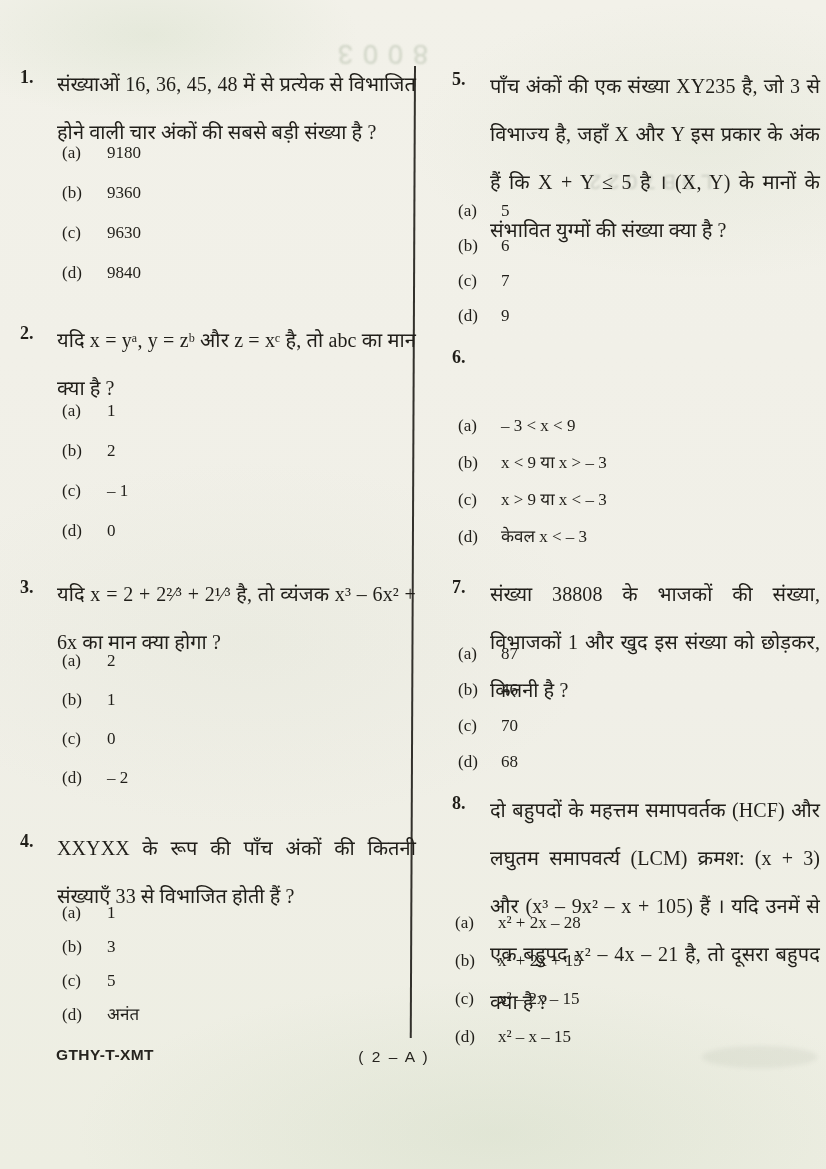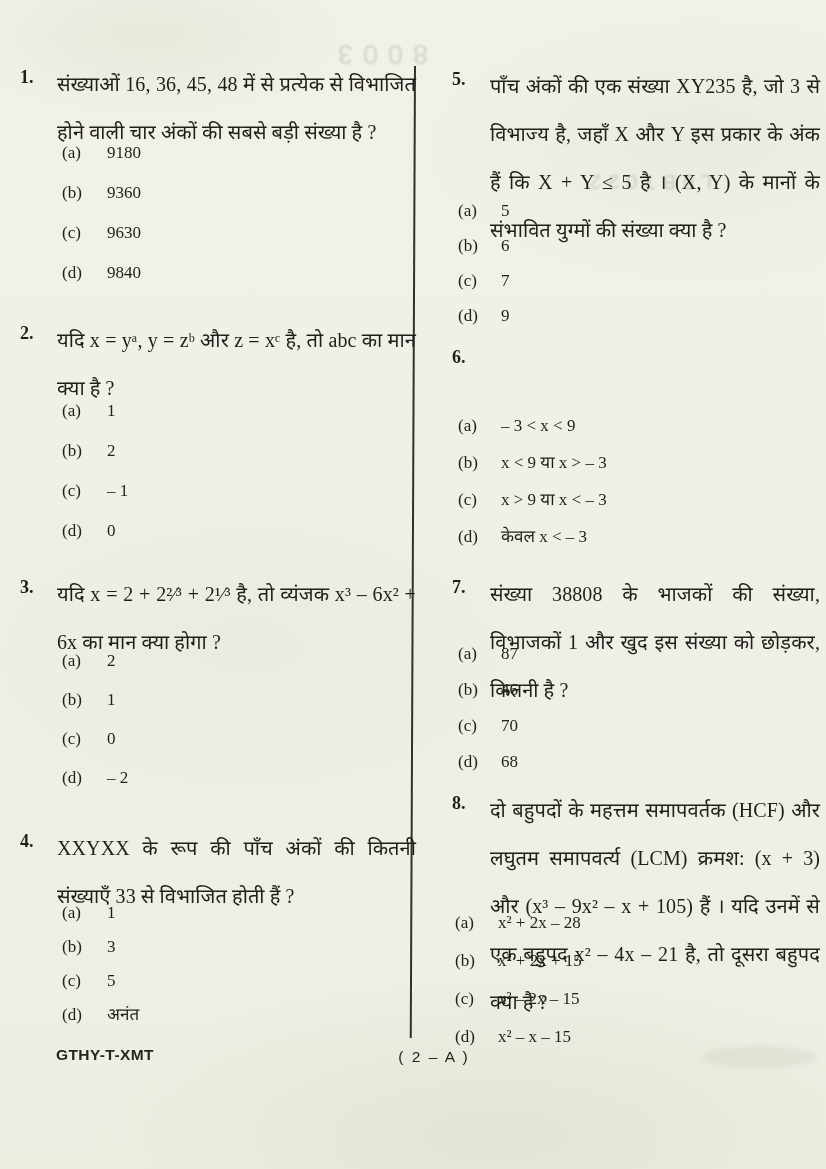--- a/index.html
+++ b/index.html
@@ -18,21 +18,21 @@
   .q{position:absolute;display:flex;align-items:flex-start;}
   .qno{flex:none;font-weight:bold;font-size:18px;line-height:34px;}
   .qtext{flex:1;font-size:20px;line-height:48px;text-align:justify;letter-spacing:.1px;}
   .opts{position:absolute;}
   .opt-row{display:flex;align-items:flex-start;height:var(--s,40px);}
   .opt-label{flex:none;font-size:17px;line-height:22px;}
   .opt-value{font-size:17px;line-height:22px;white-space:nowrap;}
   .col-l .opt-label{width:45px;}
   .col-r .opt-label{width:43px;}
   .footer-code{position:absolute;left:8px;top:1046px;font-family:"Liberation Sans","DejaVu Sans",sans-serif;font-weight:bold;font-size:15.5px;letter-spacing:.4px;color:#26241f;margin-left:48px;}
-  .page-num{position:absolute;left:364px;top:1048px;width:140px;text-align:center;font-family:"Liberation Sans","DejaVu Sans",sans-serif;font-size:15.5px;letter-spacing:2px;color:#26241f;}
+  .page-num{position:absolute;left:324px;top:1048px;width:140px;text-align:center;font-family:"Liberation Sans","DejaVu Sans",sans-serif;font-size:15.5px;letter-spacing:2px;color:#26241f;}
   .wm{position:absolute;transform:rotate(180deg);filter:blur(1px);user-select:none;pointer-events:none;font-family:"Liberation Sans","DejaVu Sans",sans-serif;}
   .wm-top{left:278px;top:38px;width:150px;font-size:27px;letter-spacing:10px;color:rgba(125,145,115,.30);}
   .wm-mid{left:492px;top:170px;width:220px;font-size:20px;letter-spacing:7px;color:rgba(110,118,108,.28);}
   .stain{position:absolute;left:702px;top:1046px;width:115px;height:22px;border-radius:50%;
          background:rgba(150,155,140,.12);filter:blur(2px);}
 </style>
 </head>
 <body>
 
 <div class="page">

